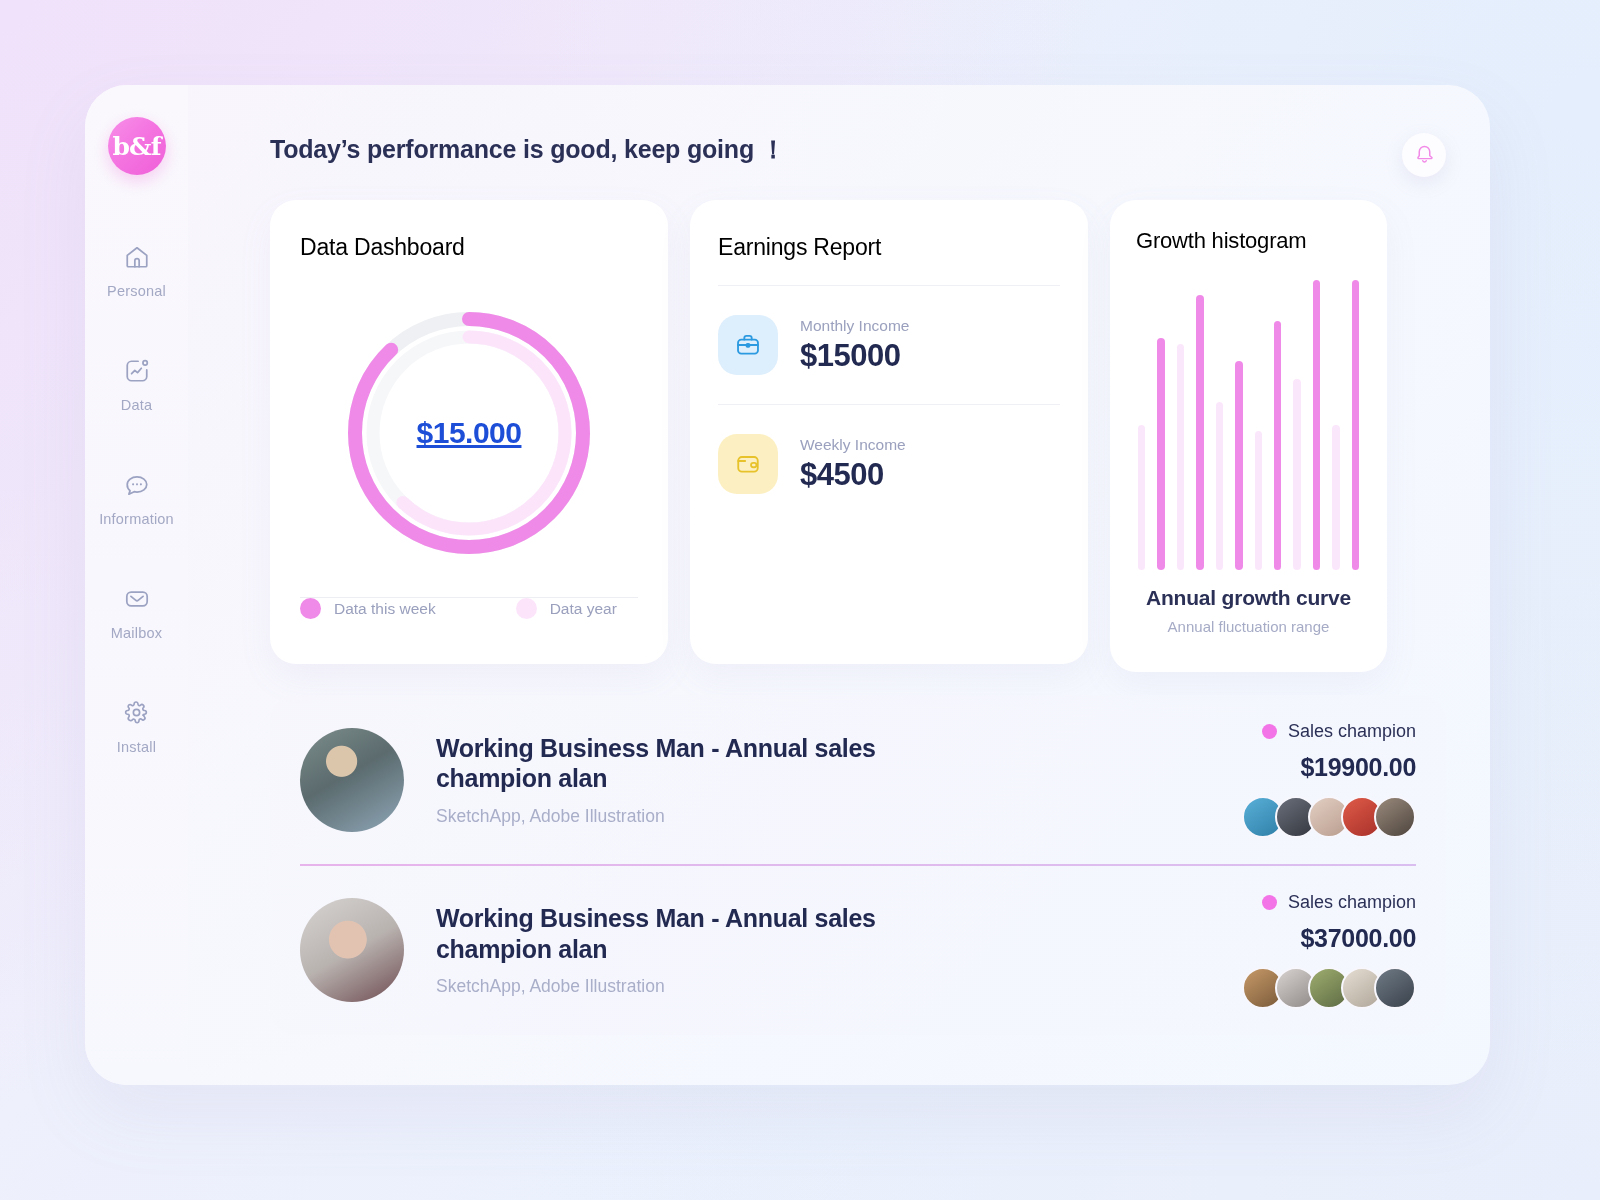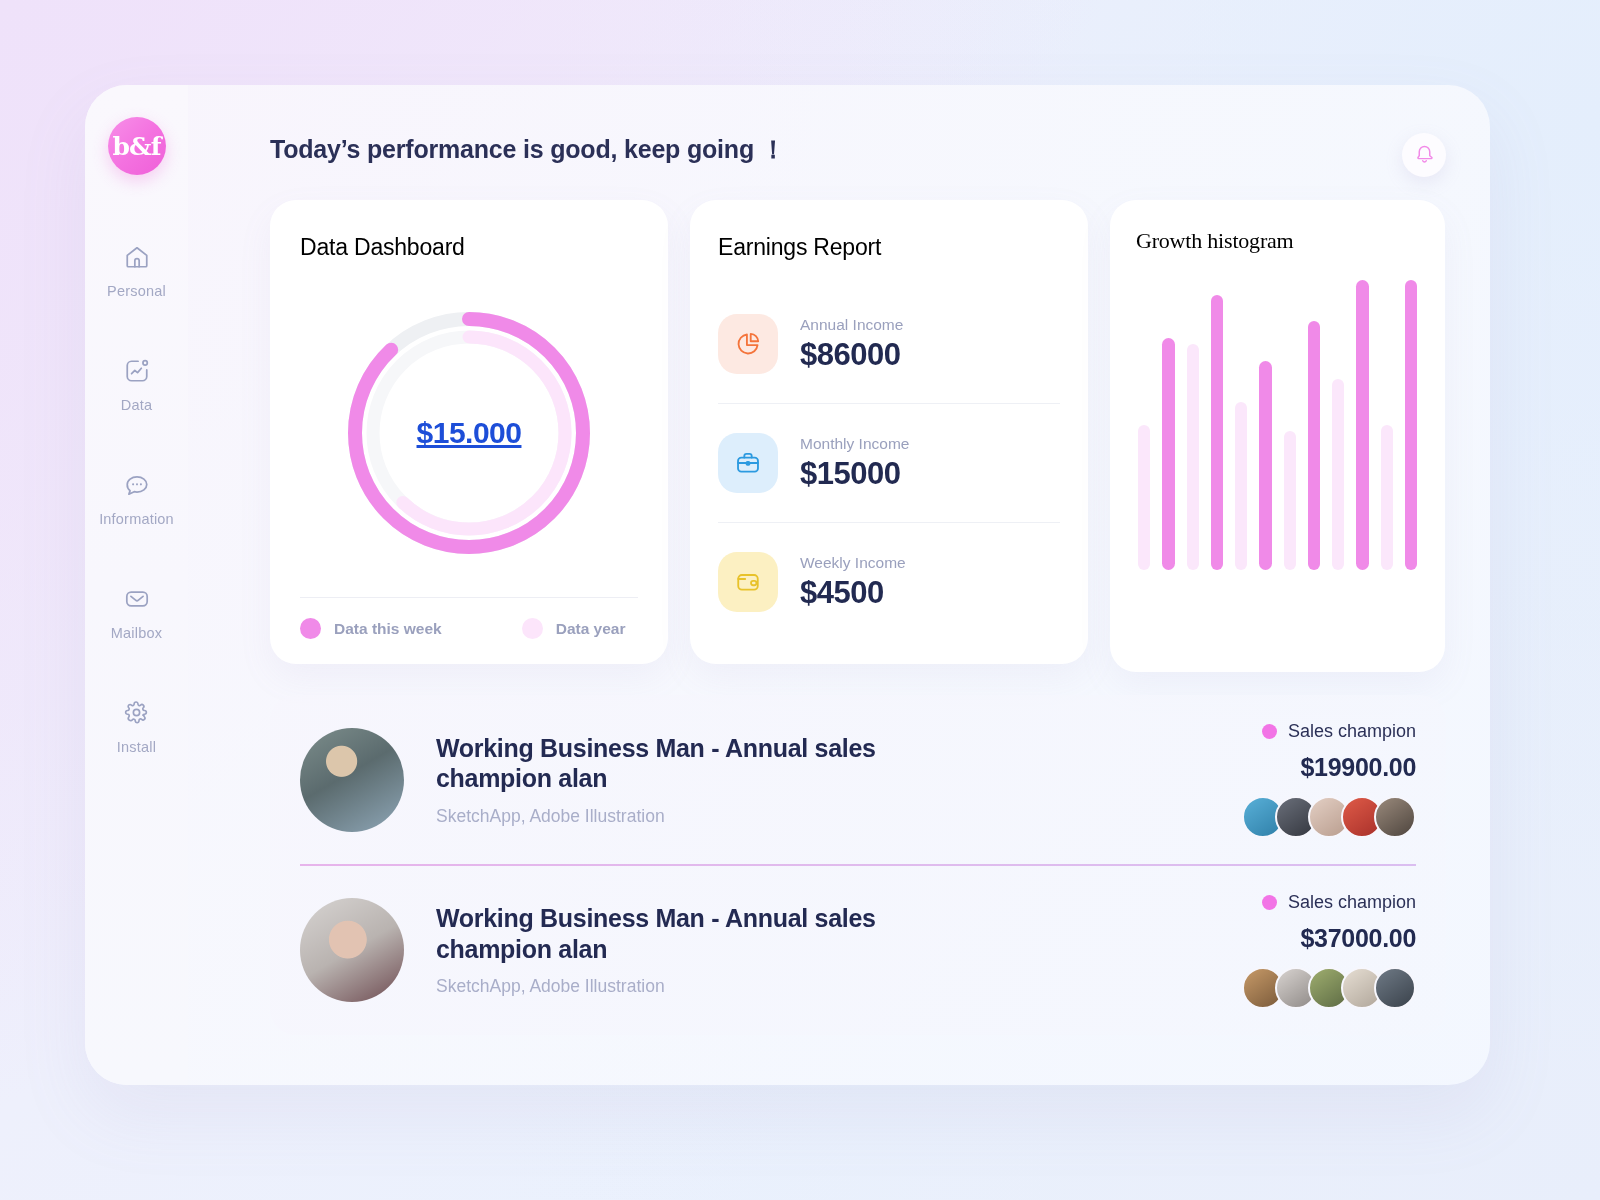--- a/index.html
+++ b/index.html
@@ -87,35 +87,35 @@
   .cards-row {
     position: absolute; left: 185px; top: 115px; right: 44px;
     display: flex; gap: 22px;
   }
   .card {
     background: #fff; border-radius: 26px;
     box-shadow: 0 14px 34px rgba(150,145,195,.08);
   }
   .card-dashboard { width: 398px; height: 464px; padding: 34px 30px 0 30px; }
   .card-earnings  { width: 398px; height: 464px; padding: 34px 28px 0 28px; }
-  .card-growth    { width: 335px; height: 472px; padding: 28px 26px 0 26px; font-family: Liberation Serif, serif; }
+  .card-growth    { width: 277px; height: 472px; padding: 28px 26px 0 26px; }
 
   .card-title { font-size: 23px; font-weight: 400; color: #000000; letter-spacing: -.2px; }
   .card-title.small { font-size: 22px; }
 
   
   .donut-wrap { margin-top: 22px; display: flex; align-items: center; justify-content: center; height: 300px; }
   .donut { position: relative; width: 252px; height: 252px; }
   .donut svg { transform: rotate(-90deg); }
   .donut-center {
     position: absolute; inset: 0; display: flex; align-items: center; justify-content: center;
     font-size: 30px; font-weight: 600; color: #1d4ed8; letter-spacing: -.5px; text-decoration: underline;
   }
   .legend-sep { margin-top: 14px; height: 1px; background: #edeef4; }
-  .legend { margin-top: 20px; display: flex; gap: 80px; align-items: flex-start; font-weight: bold; }
+  .legend { display: flex; gap: 80px; align-items: flex-start; }
   .legend-item { display: flex; align-items: center; gap: 13px; }
   .dot { width: 21px; height: 21px; border-radius: 50%; }
   .dot.strong { background: #f08ae8; }
   .dot.soft   { background: #fce5fb; }
   .legend-lbl { font-size: 15.5px; color: #9aa0bd; }
 
   
   .earn-row { display: flex; align-items: center; gap: 22px; height: 118px; }
   .earn-icon {
     width: 60px; height: 60px; border-radius: 19px; flex: 0 0 60px;
@@ -279,32 +279,20 @@
           <span class="dot soft"></span>
           <span class="legend-lbl">Data year</span>
         </div>
       </div>
     </section>
 
     <section class="card card-earnings">
       <div class="card-title">Earnings Report</div>
 
       <div style="margin-top:24px;">
-        <div class="earn-row">
-          <div class="earn-icon" style="background:#fde9e2;">
-            <svg width="26" height="26" viewBox="0 0 24 24" fill="none" stroke="#f4743b" stroke-width="1.7" stroke-linecap="round" stroke-linejoin="round">
-              <path d="M11 3.2A8.8 8.8 0 1 0 20.8 13H11z"></path>
-              <path d="M14.5 2.6A7.2 7.2 0 0 1 21.4 9.5h-6.9z"></path>
-            </svg>
-          </div>
-          <div>
-            <div class="earn-label">Annual Income</div>
-            <div class="earn-value">$86000</div>
-          </div>
-        </div>
 
         <div class="earn-sep"></div>
 
         <div class="earn-row">
           <div class="earn-icon" style="background:#ddeefc;">
             <svg width="26" height="26" viewBox="0 0 24 24" fill="none" stroke="#2c9ae0" stroke-width="1.7" stroke-linecap="round" stroke-linejoin="round">
               <rect x="2.8" y="7" width="18.4" height="13" rx="3"></rect>
               <path d="M8.6 7V5.6a2 2 0 0 1 2-2h2.8a2 2 0 0 1 2 2V7"></path>
               <path d="M2.8 12h18.4"></path>
               <rect x="10.6" y="11" width="2.8" height="2.6" rx="1"></rect>
@@ -343,20 +331,24 @@
           <div class="bar strong" style="height: 95%;"></div>
           <div class="bar soft" style="height: 58%;"></div>
           <div class="bar strong" style="height: 72%;"></div>
           <div class="bar soft" style="height: 48%;"></div>
           <div class="bar strong" style="height: 86%;"></div>
           <div class="bar soft" style="height: 66%;"></div>
           <div class="bar strong" style="height: 100%;"></div>
           <div class="bar soft" style="height: 50%;"></div>
           <div class="bar strong" style="height: 100%;"></div>
         </div>
+      <div class="growth-foot">
+        <div class="growth-main">Annual growth curve</div>
+        <div class="growth-sub">Annual fluctuation range</div>
+      </div>
     </section>
 
   </div>
 
   <section class="list-card">
 
     <div class="list-row">
       <div class="avatar-lg" style="background:radial-gradient(circle at 40% 32%, #dcc6ab 0 16%, rgba(0,0,0,0) 17%), linear-gradient(150deg,#7d8e8c 0%,#5b6b6e 45%,#8fa7b8 100%);"></div>
       <div class="row-text">
         <div class="row-title">Working Business Man - Annual sales champion alan</div>

